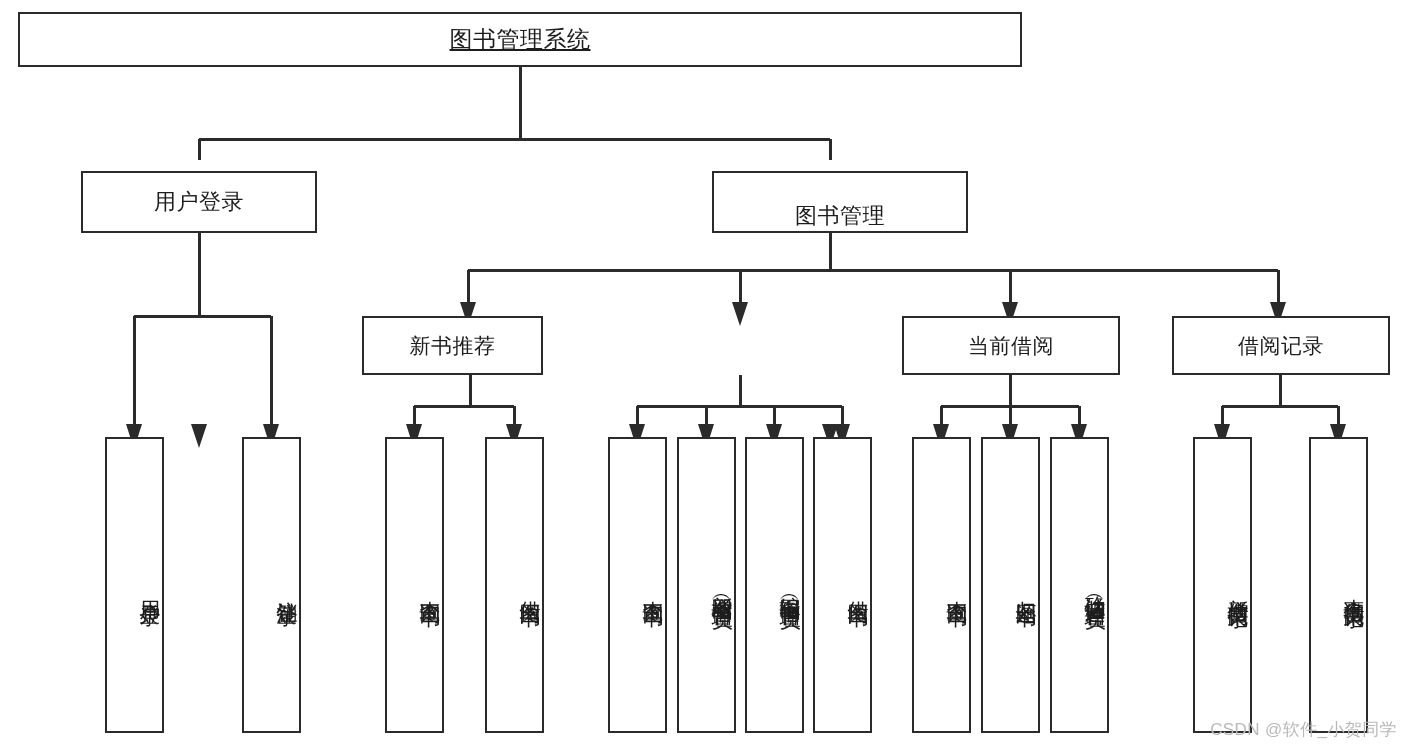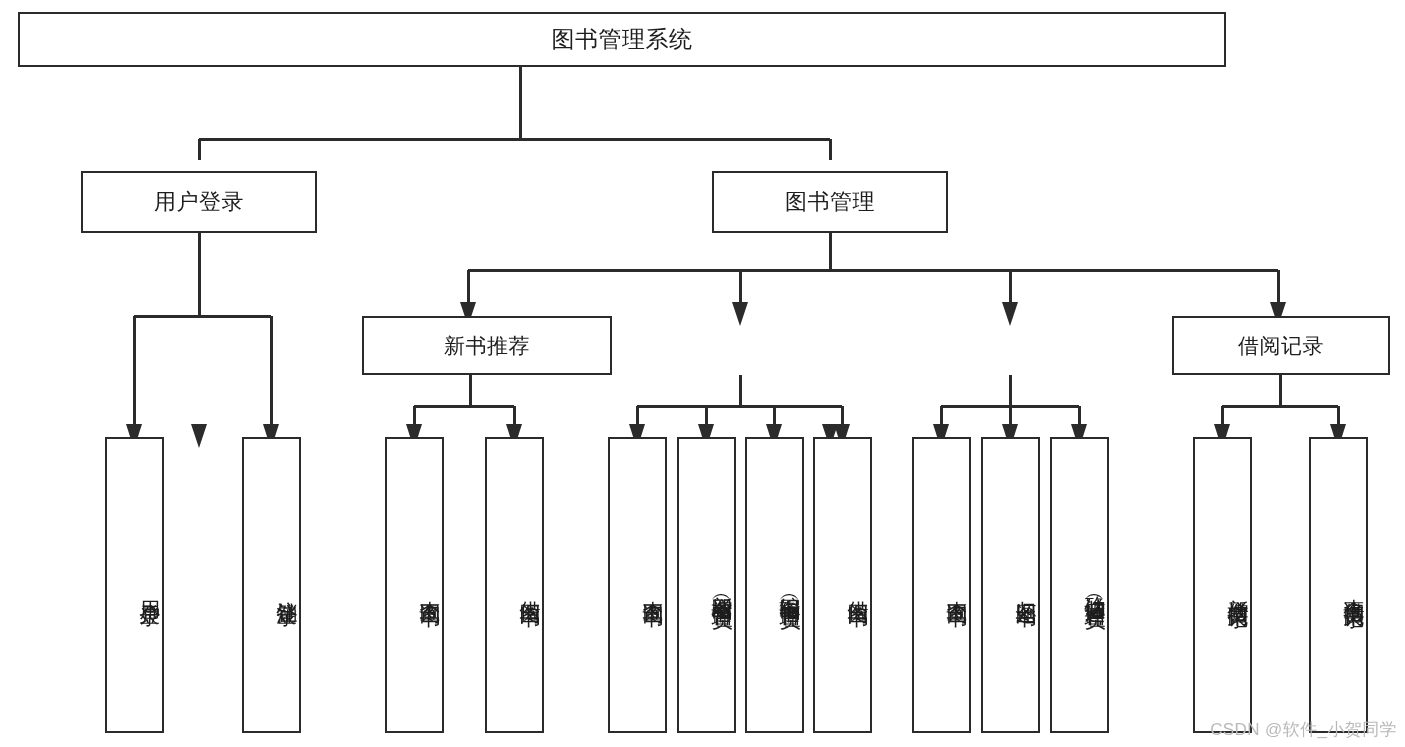--- a/index.html
+++ b/index.html
@@ -147,37 +147,40 @@
 
       <path d="M933,424 L949,424 L941,449 Z"></path>
       <path d="M1002,424 L1018,424 L1010,449 Z"></path>
       <path d="M1071,424 L1087,424 L1079,449 Z"></path>
 
       <path d="M1214,424 L1230,424 L1222,449 Z"></path>
       <path d="M1330,424 L1346,424 L1338,449 Z"></path>
     </g>
   </svg>
 
-  <div class="node root" style="left:18px; top:12px; width:1208px; height:55px;">
+  <div class="node root" style="left:18px; top:12px; width:1004px; height:55px;text-decoration:underline;">
     <span>图书管理系统</span>
   </div>
 
   <div class="node level2" style="left:81px; top:171px; width:236px; height:62px;">
     <span>用户登录</span>
   </div>
 
-  <div class="node level2" style="left:712px; top:171px; width:236px; height:62px;">
+  <div class="node level2" style="left:712px; top:171px; width:256px; height:62px;align-items:flex-end;">
     <span>图书管理</span>
   </div>
 
-  <div class="node level3" style="left:362px; top:316px; width:250px; height:59px;">
+  <div class="node level3" style="left:362px; top:316px; width:181px; height:59px;">
     <span>新书推荐</span>
   </div>
 
 
+  <div class="node level3" style="left:902px; top:316px; width:218px; height:59px;">
+    <span>当前借阅</span>
+  </div>
 
   <div class="node level3" style="left:1172px; top:316px; width:218px; height:59px;">
     <span>借阅记录</span>
   </div>
 
   <div class="node leaf" style="left:105px; top:437px; width:59px; height:296px;">
     <span class="vtext">用户登录</span>
   </div>
 
   <div class="node leaf" style="left:242px; top:437px; width:59px; height:296px;">

